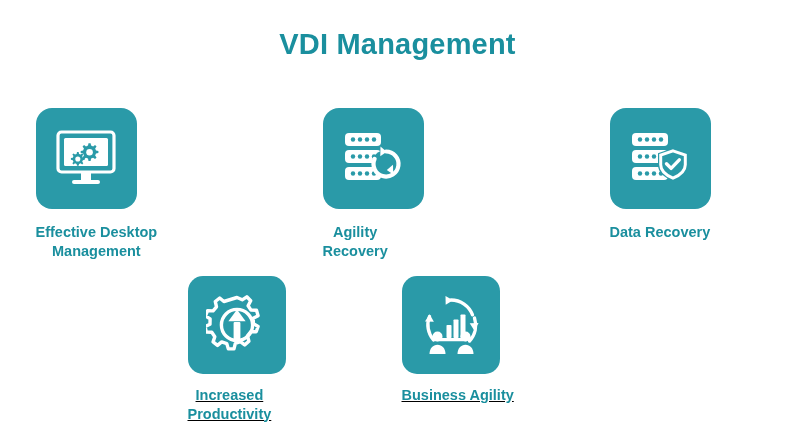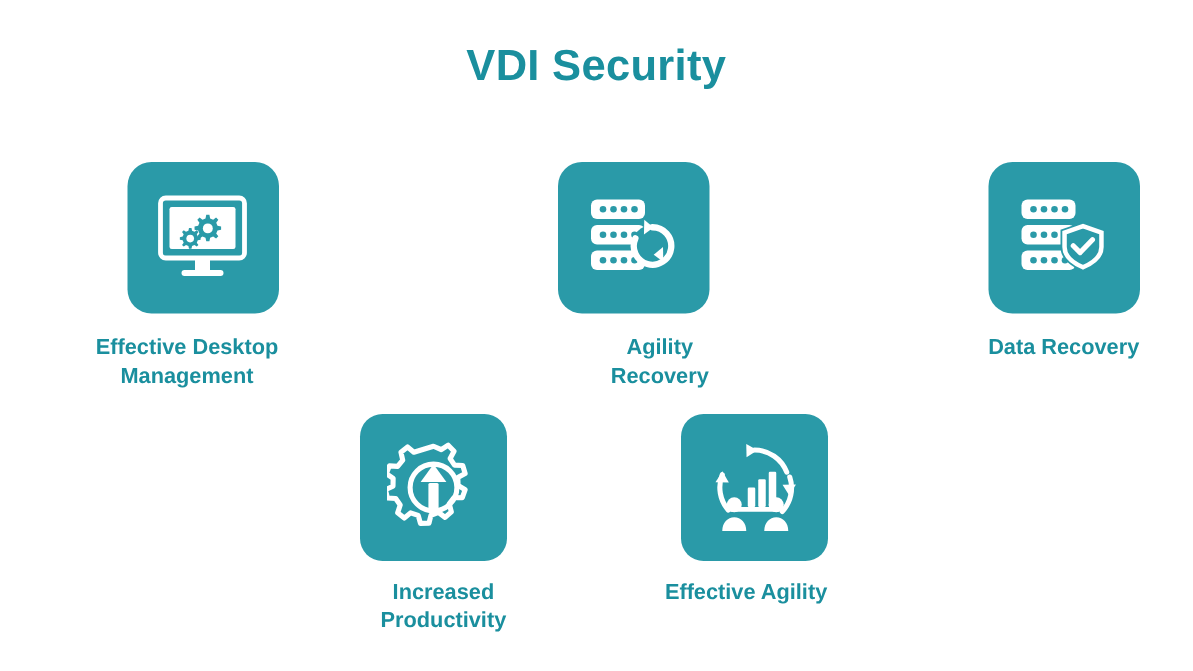--- a/index.html
+++ b/index.html
@@ -39,26 +39,27 @@
     top: 108px;
     left: 0;
     width: 795px;
     gap: 137px;
   }
   .row-bottom {
     top: 276px;
     left: 0;
     width: 739px;
     gap: 64px;
+    text-decoration: underline;
   }
   .card {
     width: 150px;
     display: flex;
     flex-direction: column;
-    align-items: flex-end;
+    align-items: flex-start;
   }
   .tile {
     width: 101px;
     height: 101px;
     border-radius: 16px;
     background: #2a9aa8;
     display: flex;
     align-items: center;
     justify-content: center;
   }
@@ -79,21 +80,21 @@
   .label.tight {
     margin-top: 12px;
   }
   svg { display: block; }
 </style>
 </head>
 <body>
 
 <div class="slide">
 
-  <div class="title">VDI Security</div>
+  <div class="title">VDI Management</div>
 
   <div class="row row-top">
 
     <div class="card">
       <div class="tile">
         <span>
           <svg width="62" height="58" viewBox="0 0 62 58">
             <rect x="3" y="2" width="56" height="40" rx="3.5" fill="none" stroke="#ffffff" stroke-width="3.2"></rect>
             <rect x="9" y="8" width="44" height="28" rx="1.5" fill="#ffffff"></rect>
             <rect x="26" y="43" width="10" height="7" fill="#ffffff"></rect>
@@ -220,18 +221,18 @@
             </g>
             <g fill="#ffffff">
               <circle cx="17.5" cy="42.5" r="5.0"></circle>
               <path d="M9.5 60 c0 -5.6 3.6 -9.2 8.0 -9.2 4.4 0 8.0 3.6 8.0 9.2z"></path>
               <circle cx="45.5" cy="42.5" r="5.0"></circle>
               <path d="M37.5 60 c0 -5.6 3.6 -9.2 8.0 -9.2 4.4 0 8.0 3.6 8.0 9.2z"></path>
             </g>
           </svg>
         </span>
       </div>
-      <div class="label tight">Effective Agility</div>
+      <div class="label tight">Business Agility</div>
     </div>
 
   </div>
 
 </div>
 
 </body></html>

